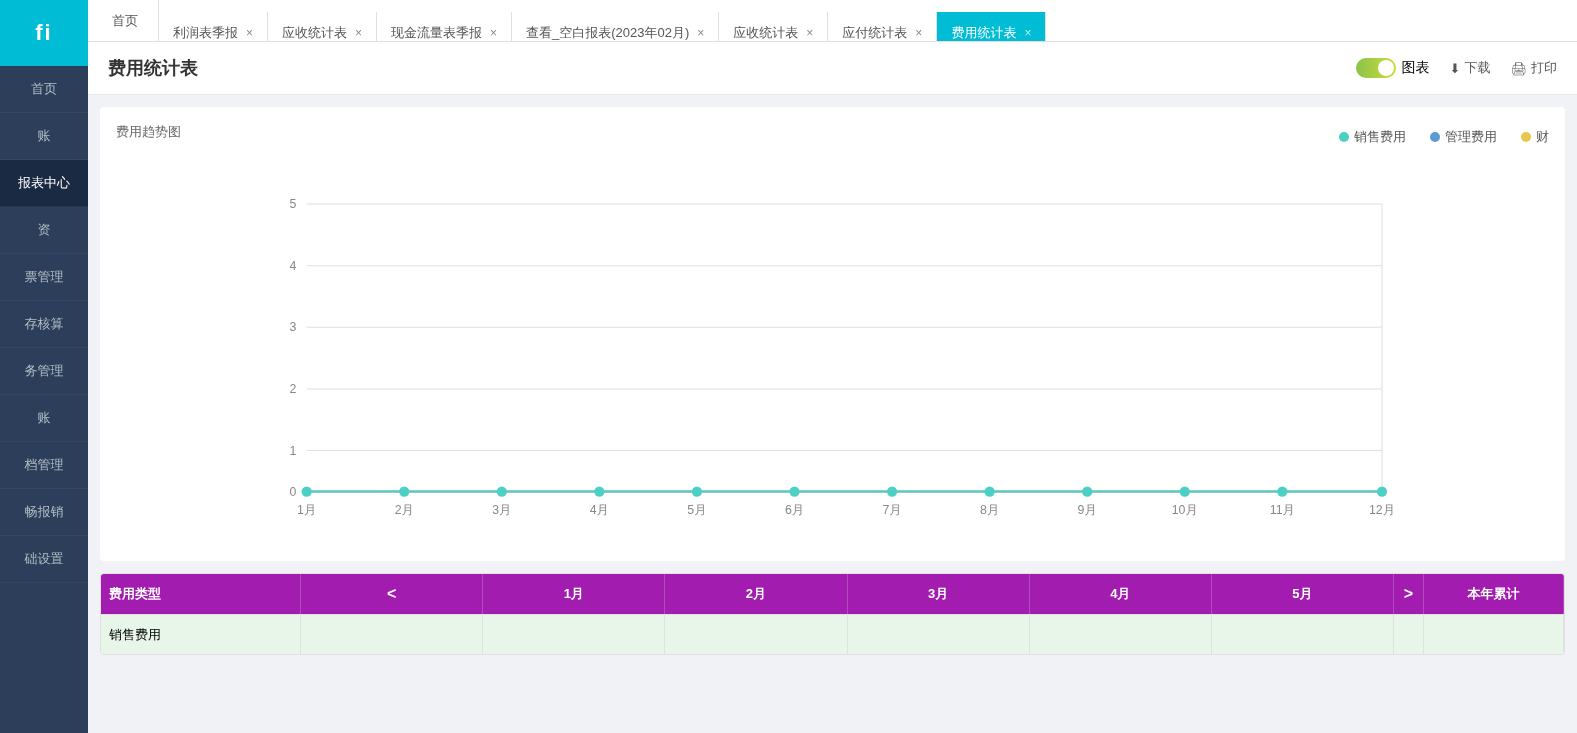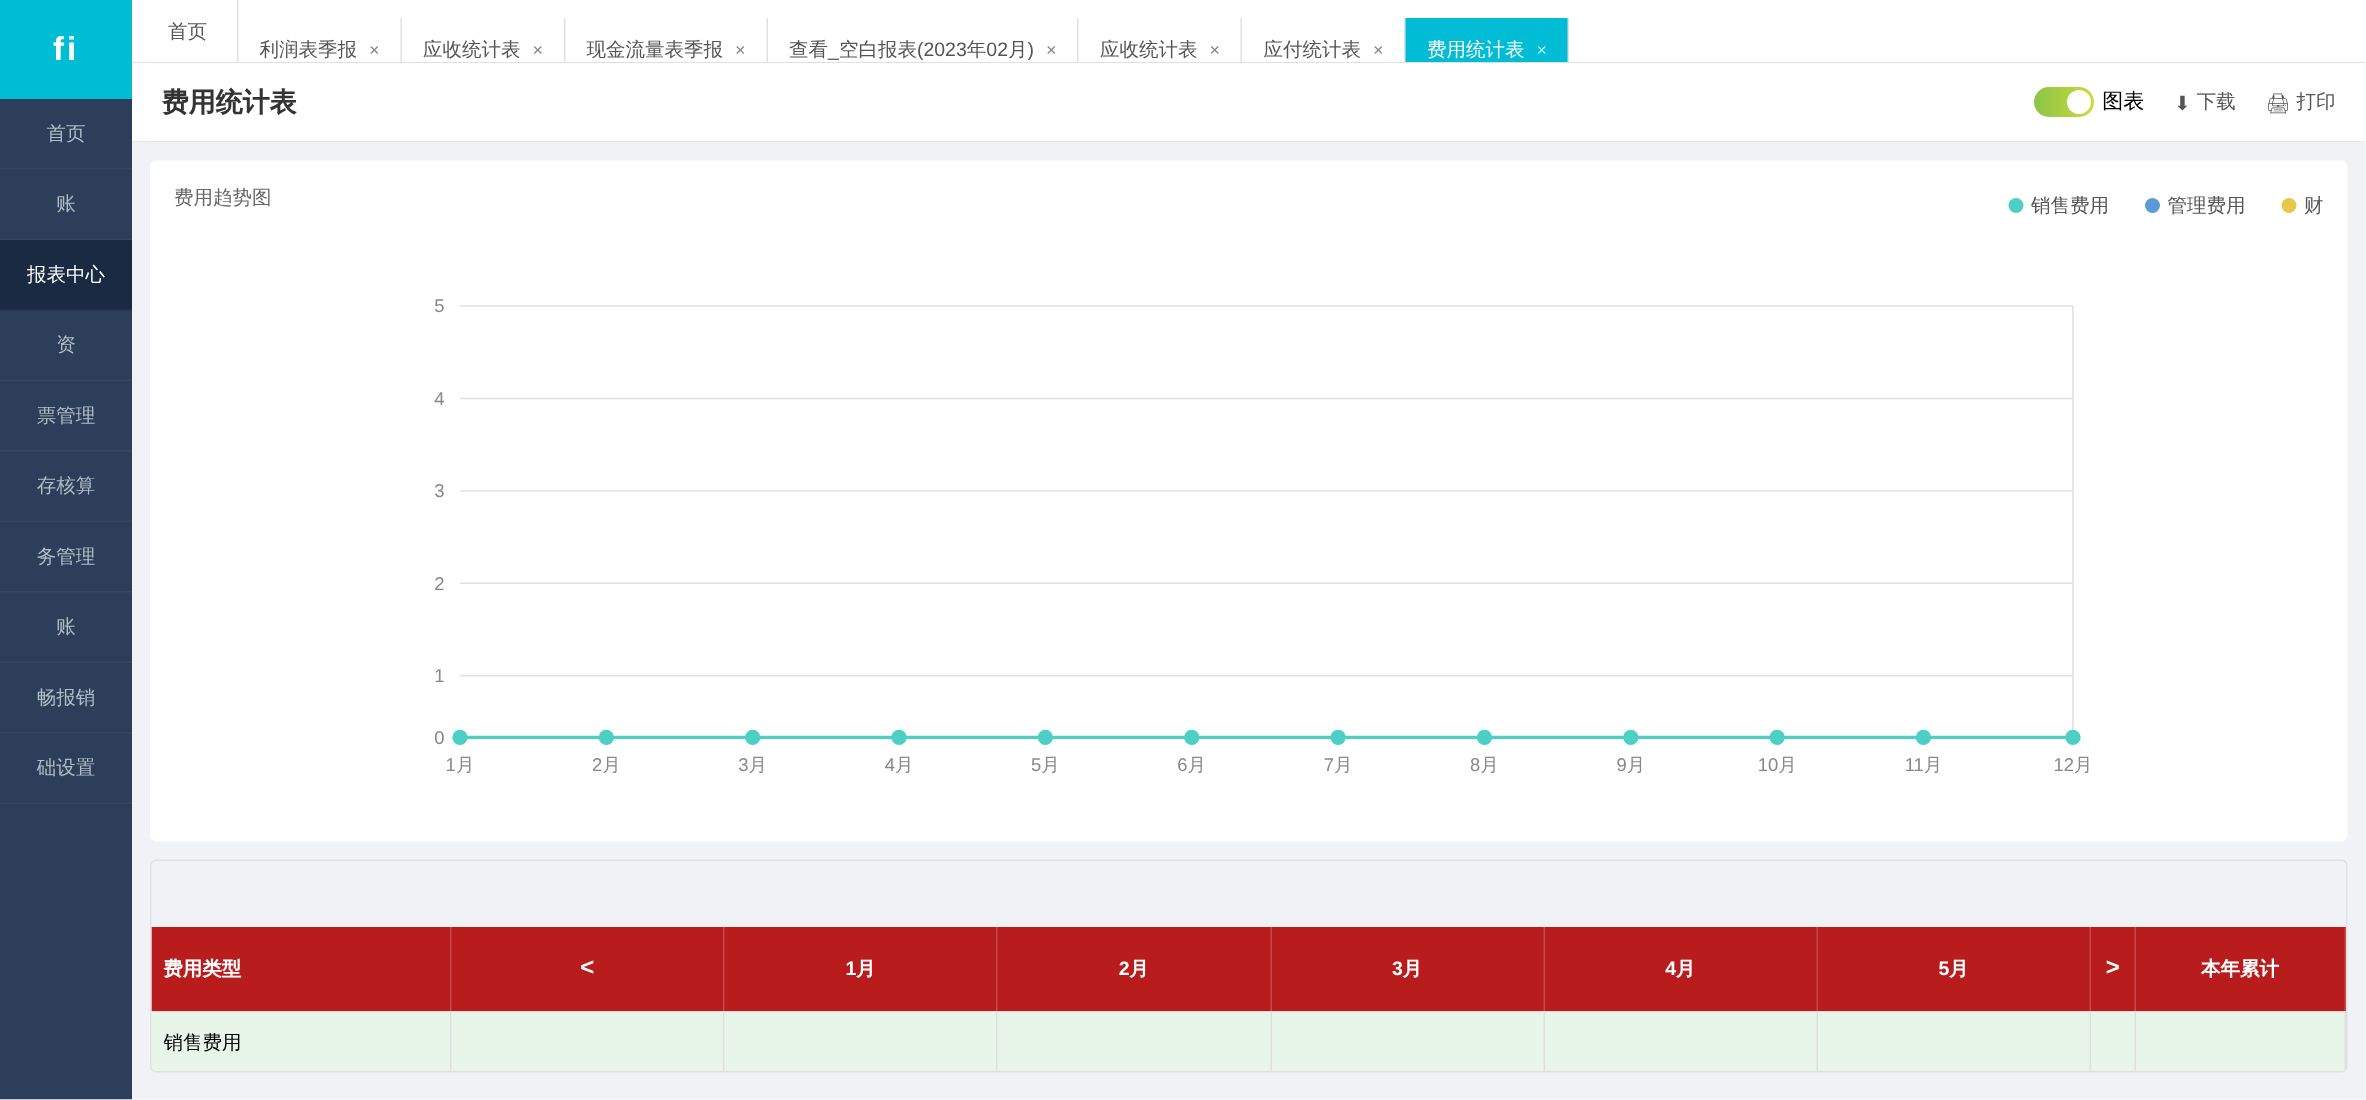--- a/index.html
+++ b/index.html
@@ -183,26 +183,25 @@
     }
 
     
     .table-section {
       margin: 0 12px 12px;
       border-radius: 4px;
       overflow: hidden;
       border: 1px solid #e0e0e0;
     }
     .table-header {
-      background: #b91c1c;
+      background: #a21caf;
       color: white;
       display: grid;
       grid-template-columns: 200px repeat(6, 1fr) 30px 140px;
-      height: 56px;
-      margin-top: 44px;
+      height: 40px;
     }
     .table-header-cell {
       display: flex;
       align-items: center;
       justify-content: center;
       font-size: 13px;
       font-weight: bold;
       border-right: 1px solid rgba(255,255,255,0.2);
       padding: 0 8px;
     }
@@ -238,20 +237,21 @@
 <div class="sidebar">
   <div class="sidebar-logo">fi</div>
   <div class="sidebar-item">首页</div>
   <div class="sidebar-item">账</div>
   <div class="sidebar-item active">报表中心</div>
   <div class="sidebar-item">资</div>
   <div class="sidebar-item">票管理</div>
   <div class="sidebar-item">存核算</div>
   <div class="sidebar-item">务管理</div>
   <div class="sidebar-item">账</div>
+  <div class="sidebar-item">档管理</div>
   <div class="sidebar-item">畅报销</div>
   <div class="sidebar-item">础设置</div>
 </div>
 
 <div class="main">
 
   <div class="tab-bar">
     <div class="tab-home">首页</div>
     <div class="tab">
       <span>利润表季报</span>

